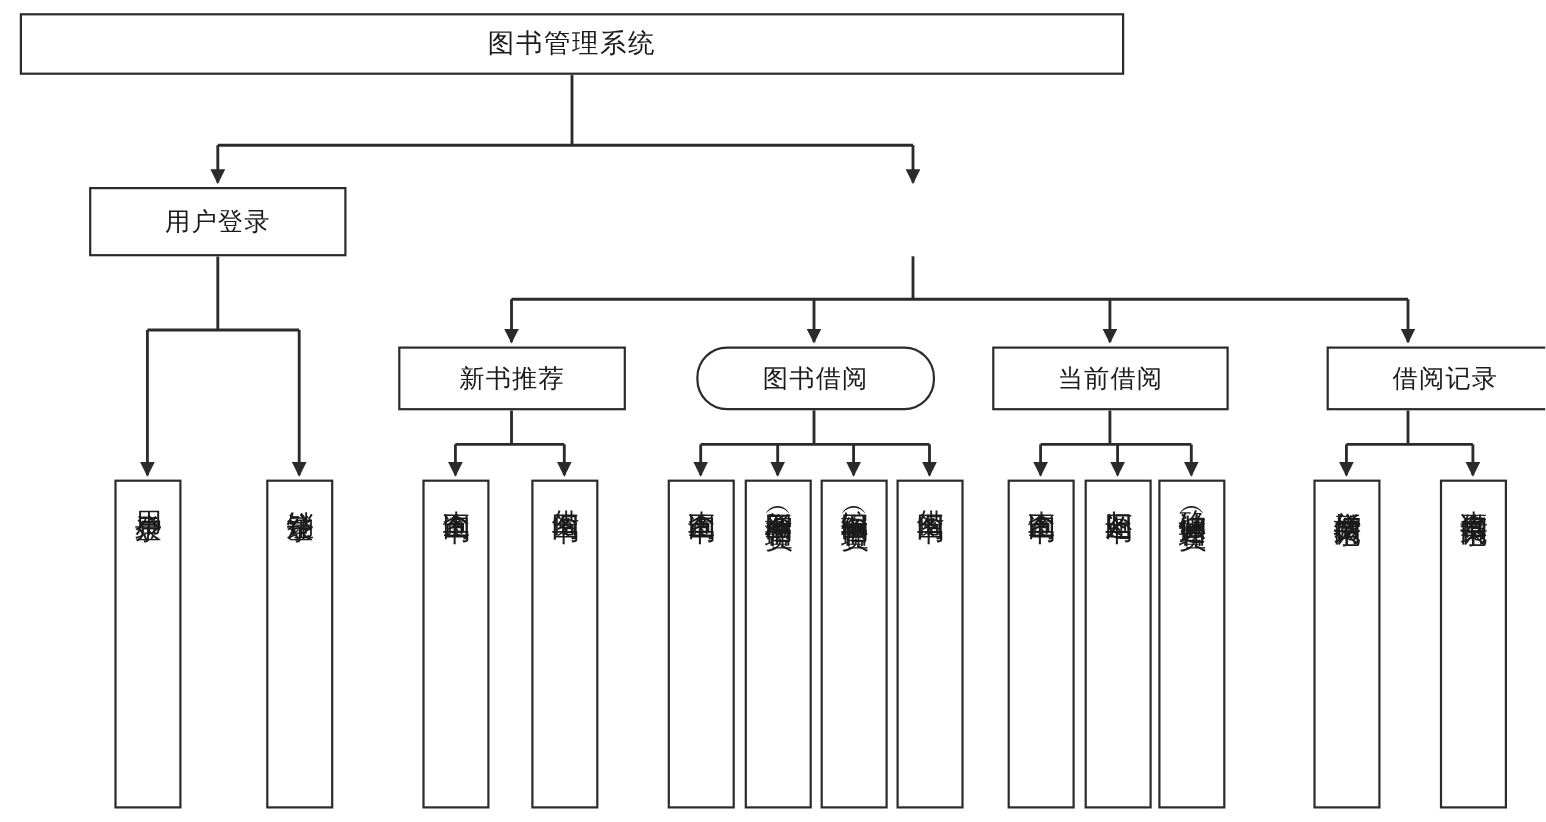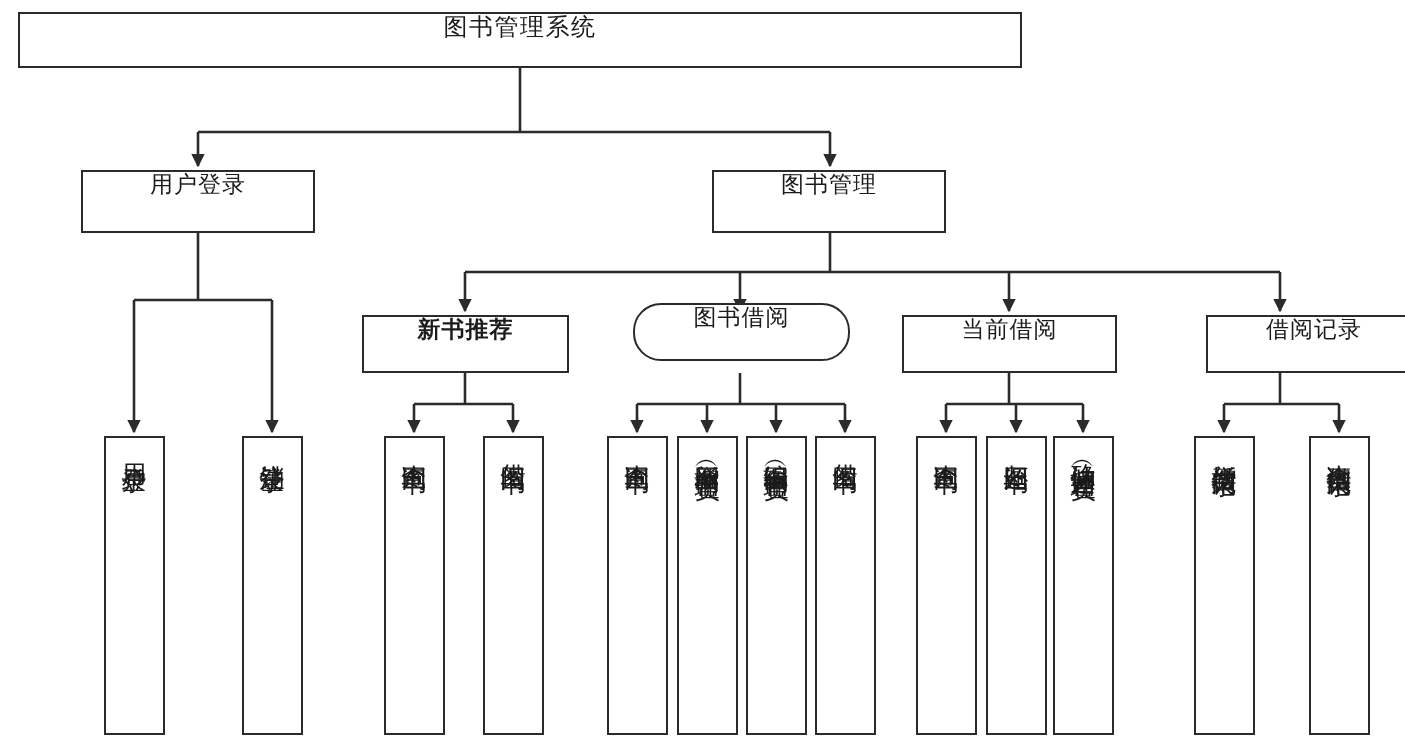--- a/index.html
+++ b/index.html
@@ -24,20 +24,21 @@
     width: 1405px;
     height: 747px;
     pointer-events: none;
   }
   .node {
     position: absolute;
     box-sizing: border-box;
     background: #ffffff;
     border: 2px solid #2b2b2b;
     display: flex;
+    align-items: center;
     justify-content: center;
     color: #1b1b1b;
     z-index: 2;
   }
   .node .label {
     display: block;
     text-align: center;
     line-height: 1.08;
     letter-spacing: 0.5px;
   }
@@ -130,28 +131,25 @@
     </g>
   </svg>
 
   <div class="node root horiz" style="left:18px; top:12px; width:1004px; height:56px;">
     <span class="label">图书管理系统</span>
   </div>
 
   <div class="node horiz" style="left:81px; top:170px; width:234px; height:63px;">
     <span class="label">用户登录</span>
   </div>
-  <div class="node horiz" style="left:712px; top:170px; width:234px; height:63px;">
-    <span class="label">图书管理</span>
-  </div>
-
-  <div class="node horiz" style="left:362px; top:315px; width:207px; height:58px;font-weight:bold;">
+
+  <div class="node horiz" style="left:362px; top:315px; width:207px; height:58px;">
     <span class="label">新书推荐</span>
   </div>
-  <div class="node horiz" style="left:633px; top:303px; width:217px; height:58px;border-radius:28px;">
+  <div class="node horiz" style="left:633px; top:315px; width:217px; height:58px;border-radius:28px;">
     <span class="label">图书借阅</span>
   </div>
   <div class="node horiz" style="left:902px; top:315px; width:215px; height:58px;">
     <span class="label">当前借阅</span>
   </div>
   <div class="node horiz" style="left:1172px; top:315px; width:216px; height:58px;margin-left:34px;">
     <span class="label">借阅记录</span>
   </div>
 
   <div class="node vert" style="left:104px; top:436px; width:61px; height:299px;">

